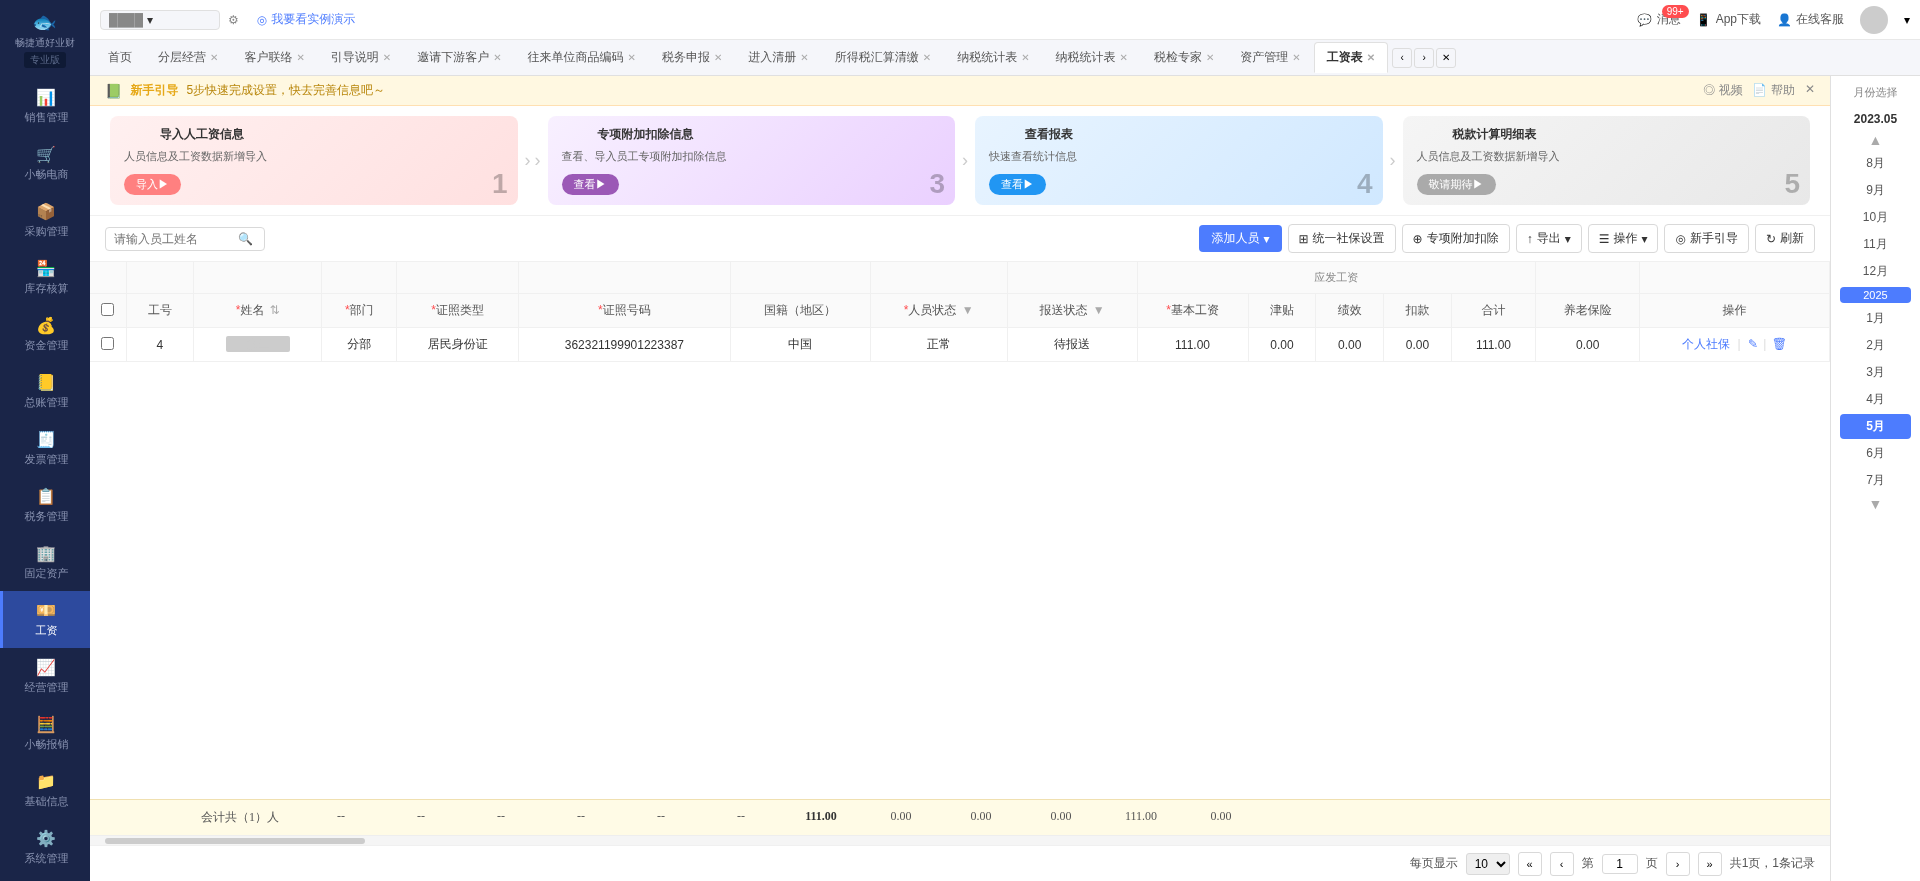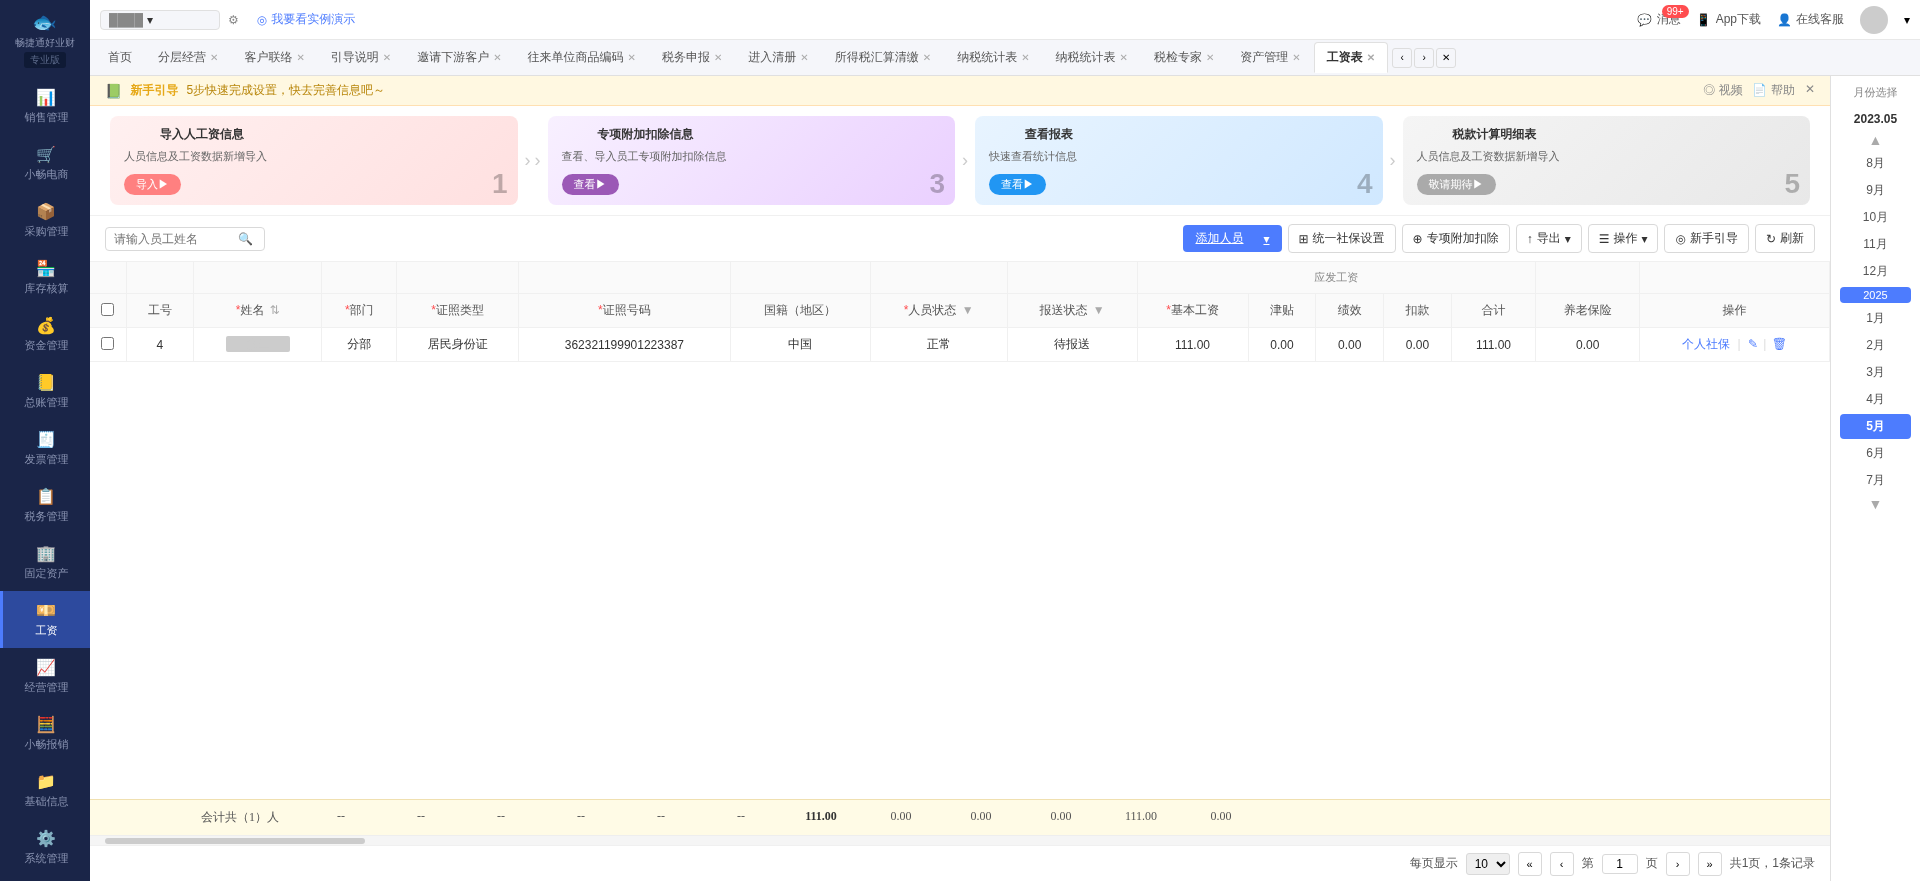--- a/index.html
+++ b/index.html
@@ -68,21 +68,21 @@
     .step-btn-4 { background: #2196f3; color: #fff; }
     .step-btn-5 { background: #aaa; color: #fff; }
     .step-arrow { display: flex; align-items: center; color: #ccc; font-size: 18px; flex-shrink: 0; padding: 0 2px; }
 
     
     .toolbar { display: flex; align-items: center; padding: 8px 15px; gap: 8px; background: #fff; border-bottom: 1px solid #f0f0f0; flex-shrink: 0; }
     .search-box { display: flex; align-items: center; border: 1px solid #d9d9d9; border-radius: 4px; padding: 4px 8px; gap: 4px; background: #fff; min-width: 160px; }
     .search-box input { border: none; outline: none; font-size: 12px; color: #333; background: transparent; width: 120px; }
     .search-icon { color: #aaa; cursor: pointer; }
     .toolbar-right { margin-left: auto; display: flex; align-items: center; gap: 6px; }
-    .btn-primary { background: #4d7cfe; color: #fff; border: none; border-radius: 4px; padding: 5px 12px; cursor: pointer; font-size: 12px; display: flex; align-items: center; gap: 20px; text-decoration: underline; }
+    .btn-primary { background: #4d7cfe; color: #fff; border: none; border-radius: 4px; padding: 5px 12px; cursor: pointer; font-size: 12px; display: flex; align-items: center; gap: 4px; }
     .btn-default { background: #fff; color: #333; border: 1px solid #d9d9d9; border-radius: 4px; padding: 5px 10px; cursor: pointer; font-size: 12px; display: flex; align-items: center; gap: 4px; }
 
     
     .table-wrap { flex: 1; overflow: auto; position: relative; }
     table { width: 100%; border-collapse: collapse; font-size: 12px; }
     thead tr { background: #fafafa; }
     thead th { padding: 8px 10px; text-align: center; border-bottom: 1px solid #f0f0f0; border-right: 1px solid #f0f0f0; font-weight: normal; color: #555; white-space: nowrap; position: sticky; top: 0; background: #fafafa; z-index: 2; }
     tbody tr { border-bottom: 1px solid #f0f0f0; }
     tbody td { padding: 8px 10px; text-align: center; border-right: 1px solid #f0f0f0; color: #333; }
     .table-group-header { background: #f5f5f5; }

